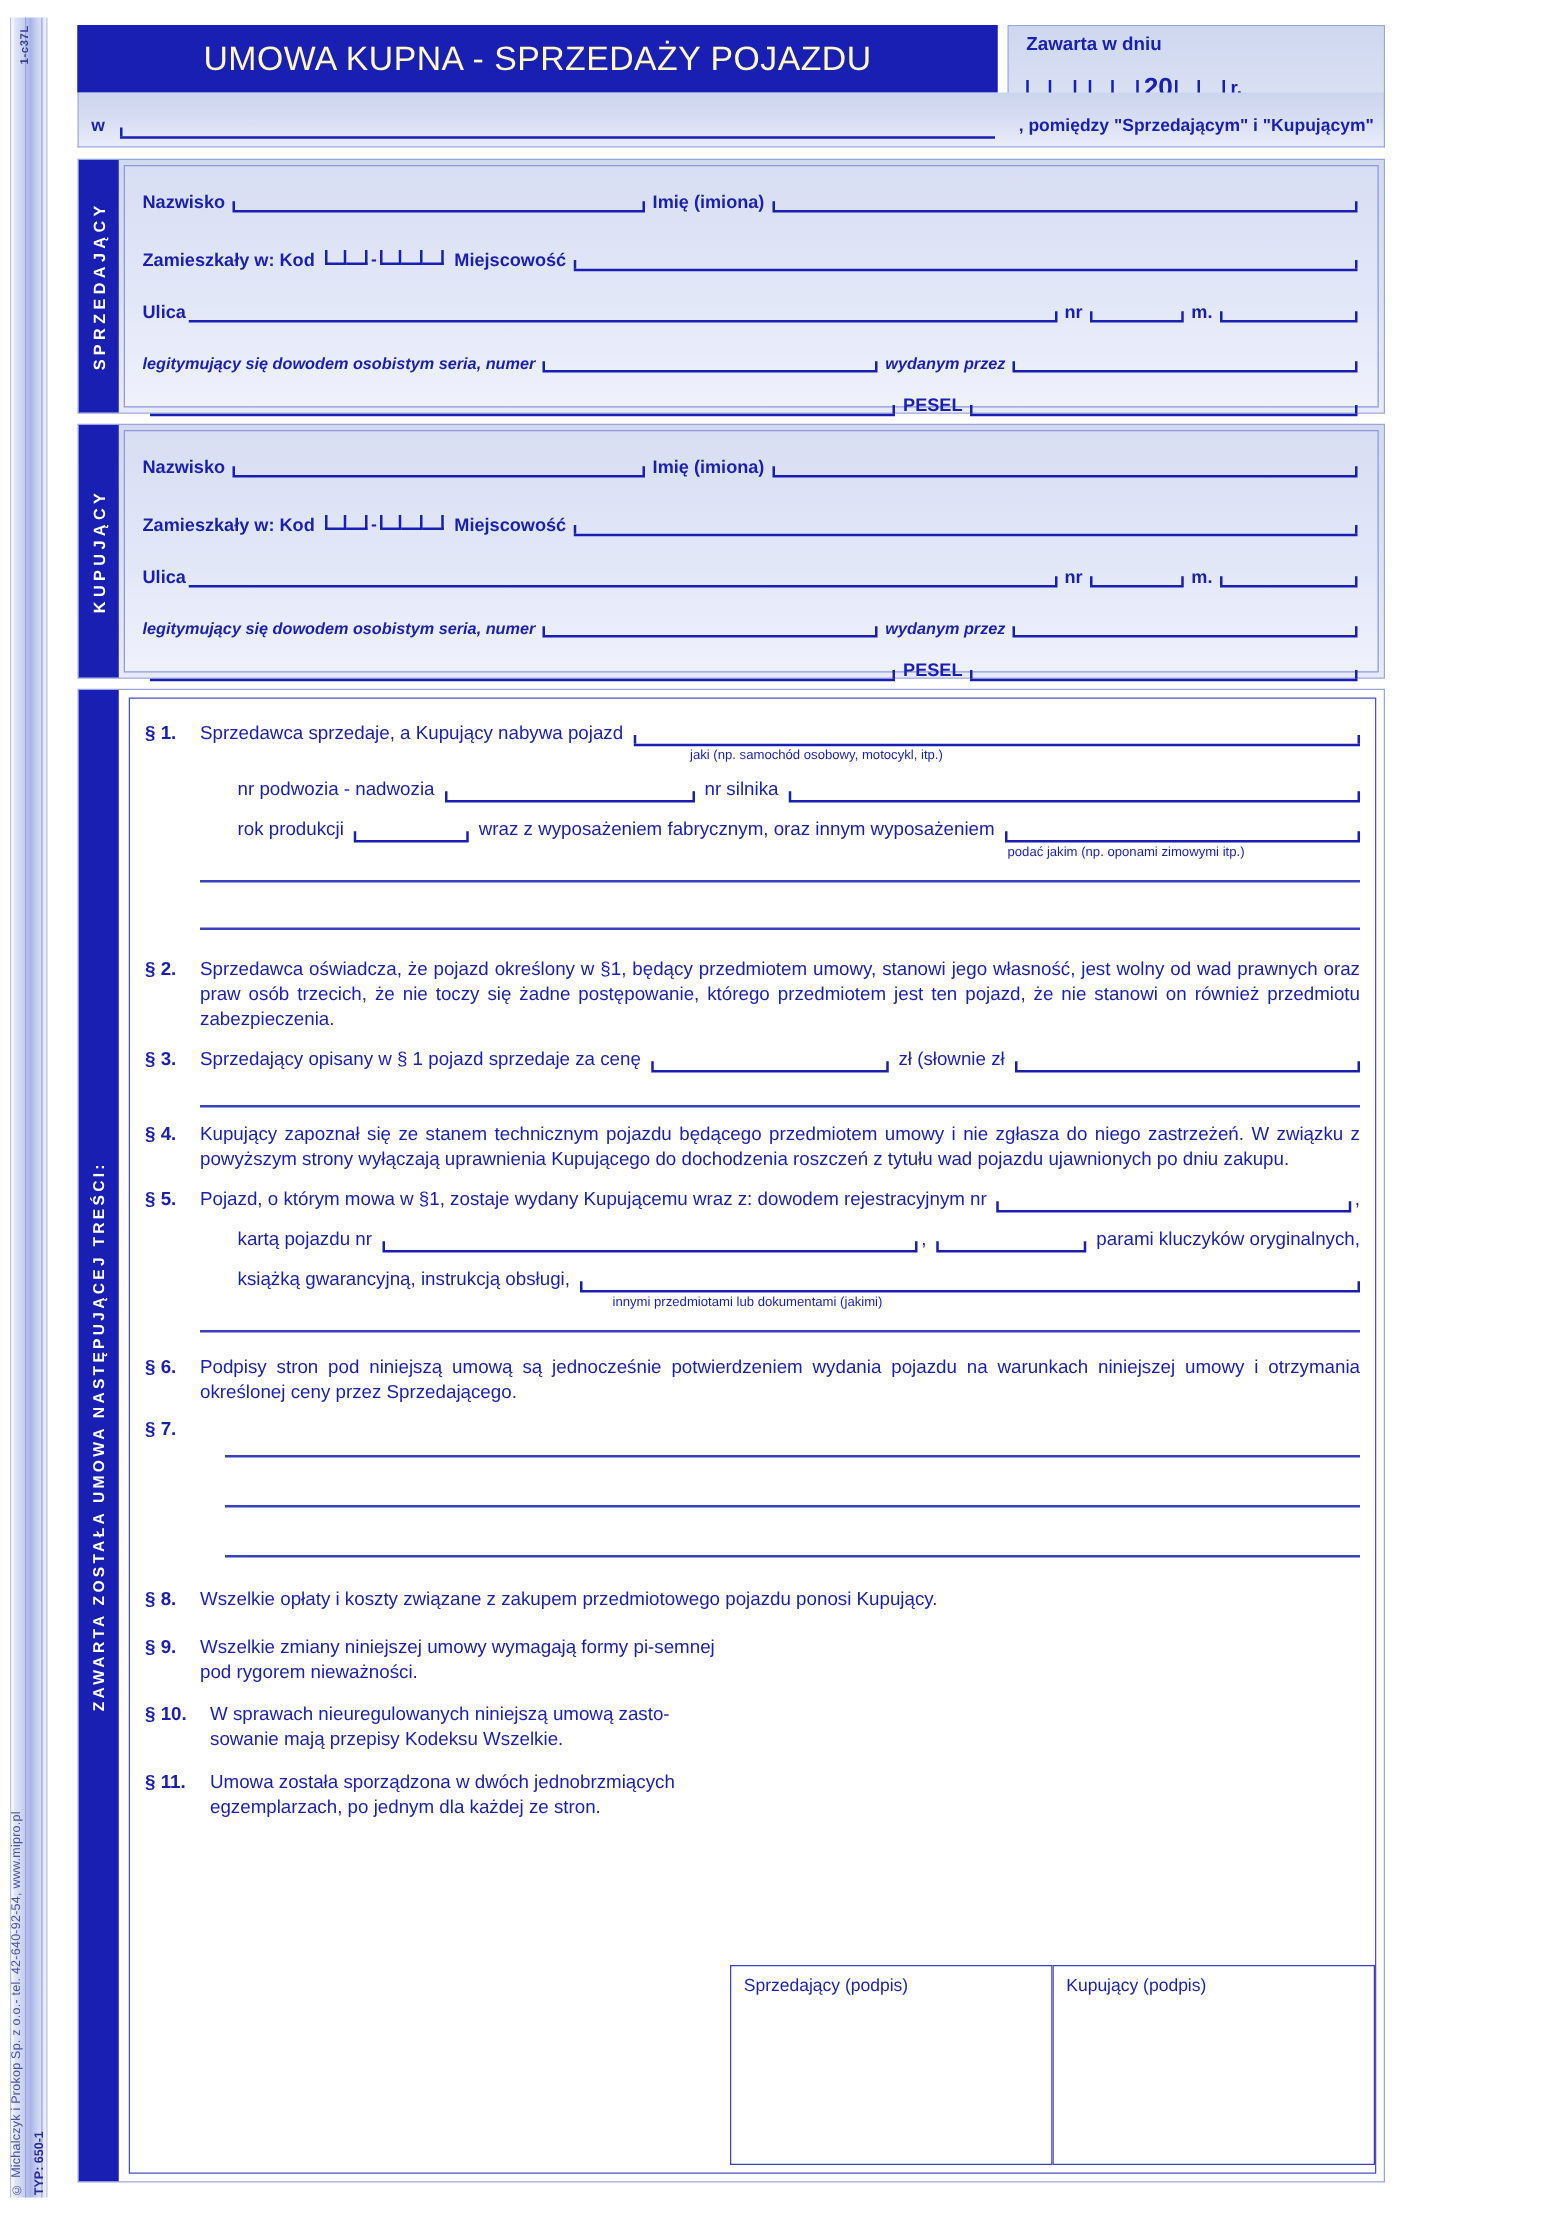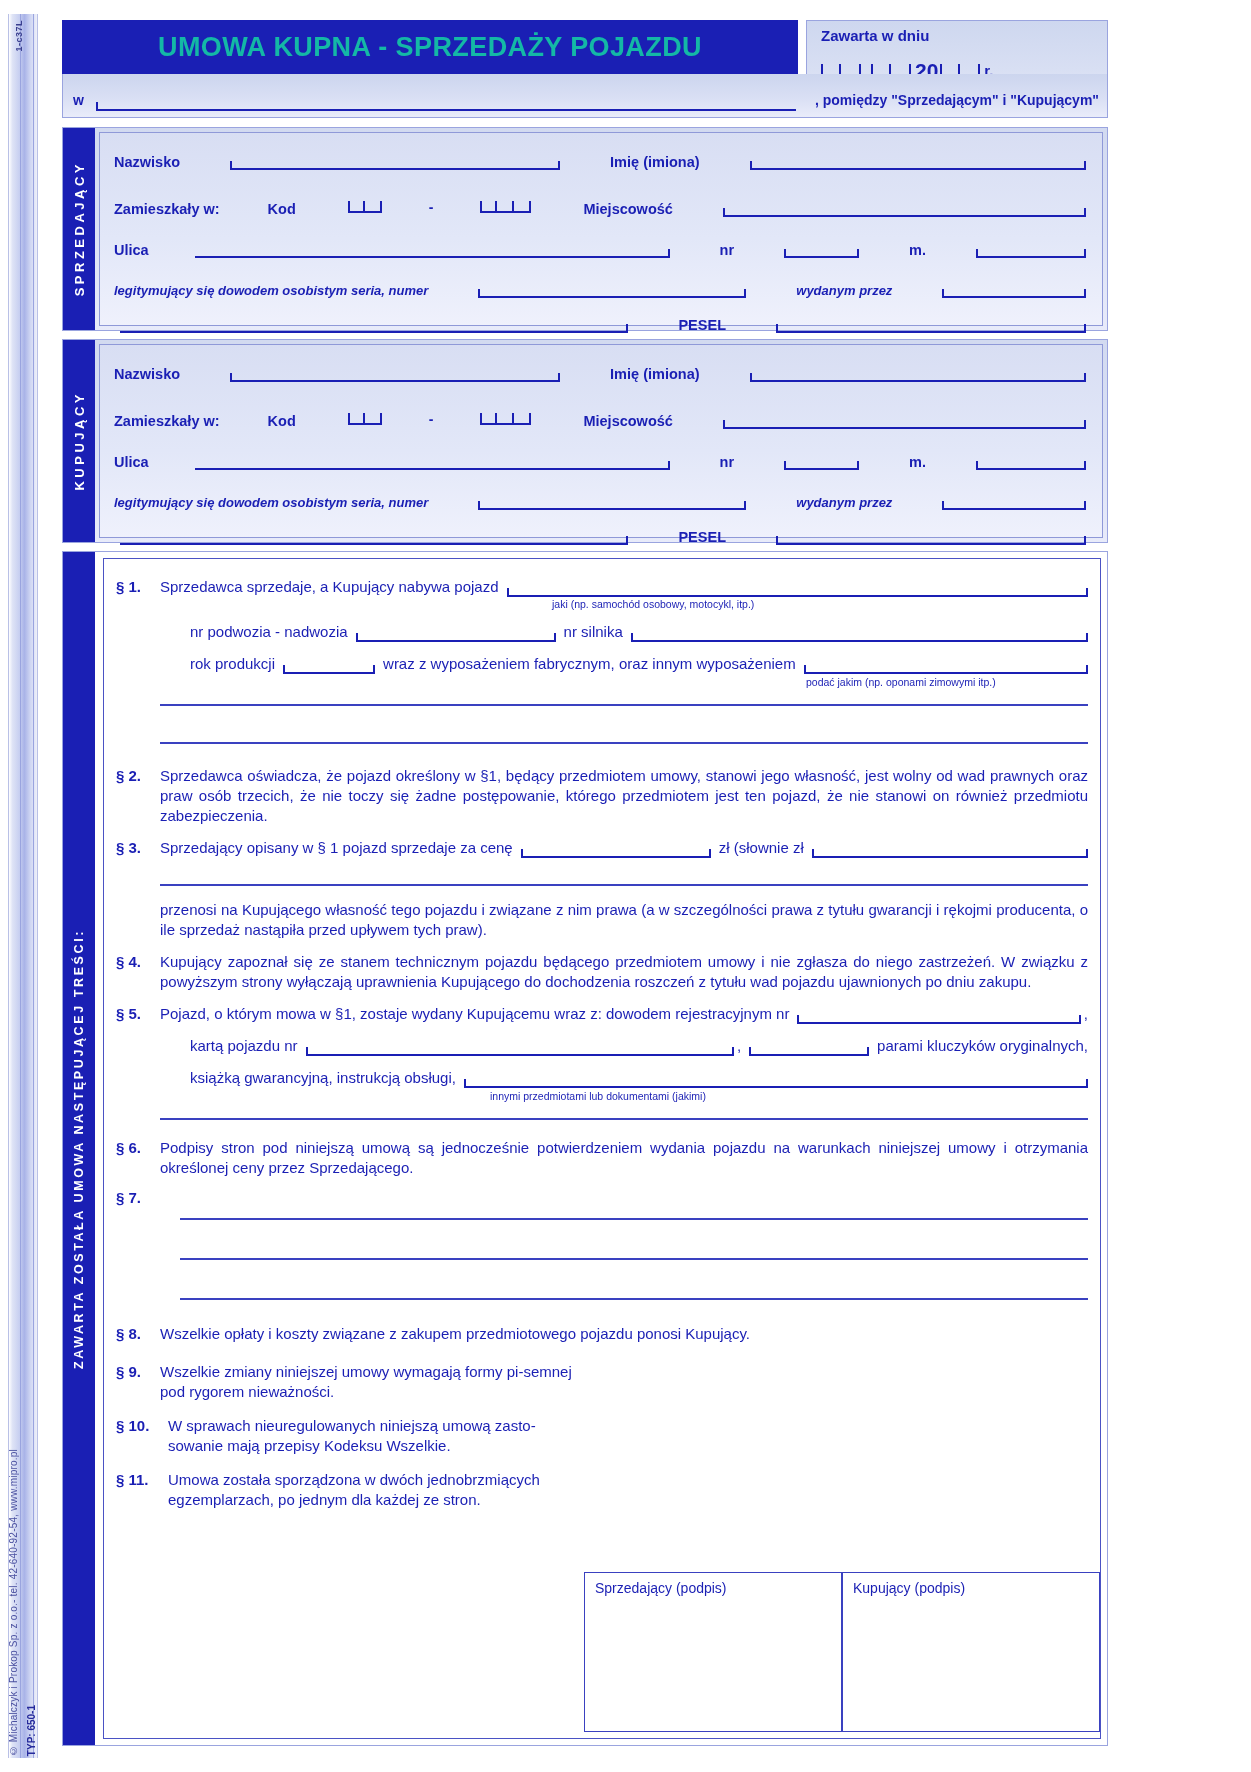--- a/index.html
+++ b/index.html
@@ -37,21 +37,21 @@
     font-size:10px; font-weight:bold; color:#25299b; white-space:nowrap;
   }
 
   
   .title-bar {
     position:absolute; left:62px; top:20px; width:736px; height:54px;
     background:#1a1fb4; border:1px solid #1a1fb4;
     display:flex; align-items:center; justify-content:center;
   }
   .title-bar h1 {
-    margin:0; color:#14b8a6; font-size:27px; font-weight:bold; letter-spacing:.4px;
+    margin:0; color:#fef9c3; font-size:27px; font-weight:normal; letter-spacing:.4px;
     font-family:"Liberation Sans", sans-serif;
   }
   .date-box {
     position:absolute; left:806px; top:20px; width:302px; height:83px;
     background:linear-gradient(to bottom,#ced7ef 0%,#d8dff3 60%,#e6eaf8 100%);
     border:1px solid #9aa4df;
   }
   .date-box .lbl { position:absolute; left:14px; top:7px; font-size:15px; font-weight:bold; }
   .date-combs { position:absolute; left:14px; top:43px; display:flex; align-items:flex-end; }
   .comb { display:inline-flex; align-items:flex-end; }
@@ -92,21 +92,21 @@
   }
   .party .side span {
     writing-mode:vertical-rl; transform:rotate(180deg);
     color:#fff; font-size:13px; font-weight:bold; letter-spacing:3.5px;
   }
   .party .inner {
     position:absolute; left:36px; top:4px; right:4px; bottom:4px;
     background:#ffffff00; border:1px solid #8f99d8;
     background:linear-gradient(to bottom,#d8def3 0%,#e2e7f8 55%,#eff1fc 100%);
   }
-  .frow { position:absolute; left:14px; right:10px; display:flex; align-items:flex-end;gap:44px; }
+  .frow { position:absolute; left:14px; right:10px; display:flex; align-items:flex-end; }
   .frow.r1 { top:22px; }
   .frow.r2 { top:66px; }
   .frow.r3 { top:110px; }
   .frow.r4 { top:150px; }
   .frow.r5 { top:185px; justify-content:flex-end; }
   .lbl { font-size:14.5px; font-weight:bold; line-height:15px; white-space:nowrap; }
   .lbl.sm { font-size:13px;font-style:italic; }
   .rule {
     position:relative; height:15px; border-bottom:2px solid #1a1fb4; margin:0 6px;
     flex:0 0 auto;
@@ -332,21 +332,20 @@
         <div class="para" style="margin-top:12px;">
           <div class="pnum">§ 3.</div>
           <div class="ptext">
             <div class="inline-row">
               <span>Sprzedający opisany w § 1 pojazd sprzedaje za cenę</span>
               <span class="freeline" style="flex:0 0 190px; margin-left:8px;"></span>
               <span style="margin-left:8px;">zł (słownie zł</span>
               <span class="freeline" style="flex:1 1 auto; margin-left:8px;"></span>
             </div>
             <div class="plainline" style="margin-top:26px;"></div>
-            <div class="just" style="margin-top:14px;">przenosi  na  Kupującego własność tego pojazdu i związane z nim prawa (a w szczególności prawa z tytułu gwarancji i rękojmi producenta, o ile sprzedaż nastąpiła przed upływem tych praw).</div>
           </div>
         </div>
 
         <div class="para" style="margin-top:12px;">
           <div class="pnum">§ 4.</div>
           <div class="ptext just">Kupujący  zapoznał  się  ze  stanem  technicznym  pojazdu  będącego  przedmiotem  umowy i nie zgłasza do niego zastrzeżeń. W związku z  powyższym  strony  wyłączają uprawnienia Kupującego do dochodzenia roszczeń z  tytułu wad pojazdu ujawnionych po dniu zakupu.</div>
         </div>
 
         <div class="para" style="margin-top:12px;">
           <div class="pnum">§ 5.</div>

